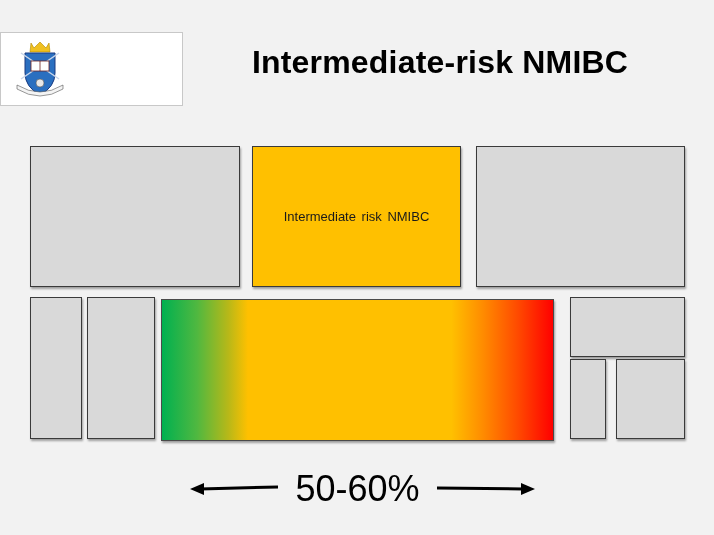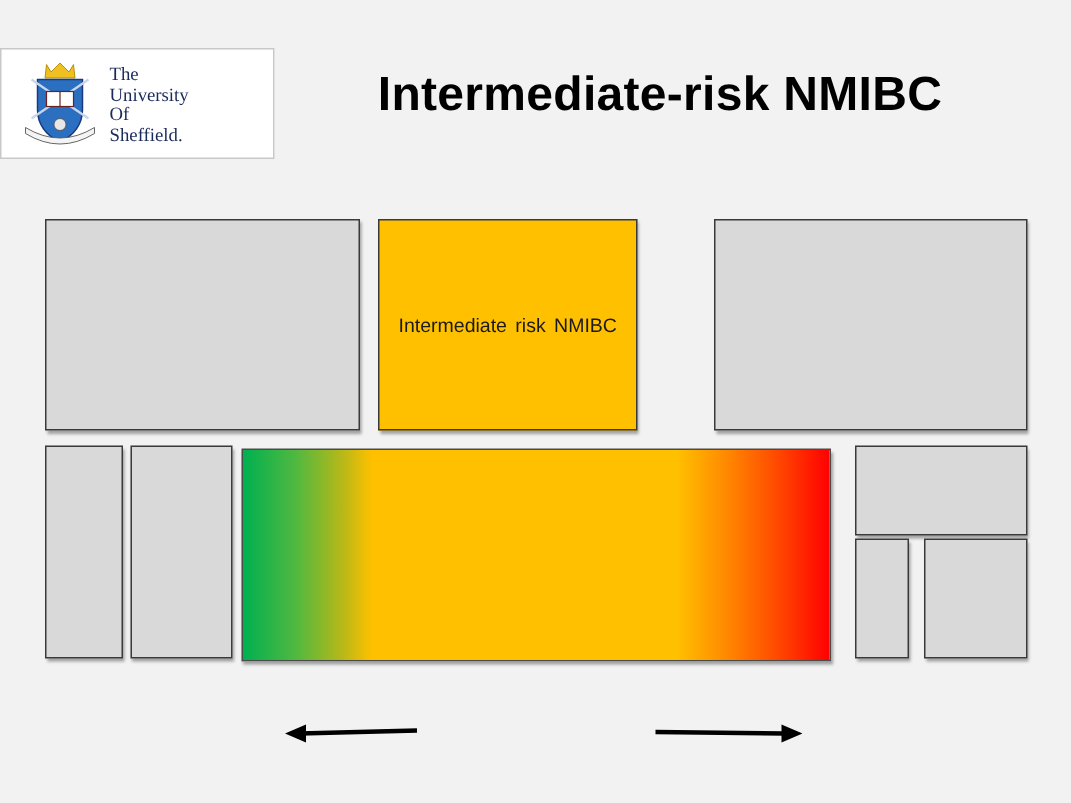--- a/index.html
+++ b/index.html
@@ -64,49 +64,44 @@
     <line x1="8" y1="14" x2="46" y2="40" stroke="#c9d6ea" stroke-width="1.5"></line>
     <line x1="46" y1="14" x2="8" y2="40" stroke="#c9d6ea" stroke-width="1.5"></line>
 
     <rect x="18" y="22" width="18" height="10" fill="#ffffff" stroke="#6a2020" stroke-width="0.8"></rect>
     <line x1="27" y1="22" x2="27" y2="32" stroke="#6a2020" stroke-width="0.8"></line>
 
     <circle cx="27" cy="44" r="4" fill="#e8e8e8" stroke="#555" stroke-width="0.6"></circle>
 
     <path d="M4 46 Q27 60 50 46 L50 50 Q27 64 4 50 Z" fill="#f4f4f4" stroke="#555" stroke-width="0.6"></path>
   </svg>
-  <div class="logo-text">
-    <span>The</span>
-    <span>University</span>
-    <span>Of</span>
-    <span>Sheffield.</span>
-  </div>
 </div>
 
 <div class="abs title">Intermediate-risk NMIBC</div>
 
 <div class="abs box" style="left:30px; top:146px; width:210px; height:141px;"></div>
-<div class="abs box-orange" style="left:252px; top:146px; width:173px; height:141px;">
+<div class="abs box-orange" style="left:252px; top:146px; width:209px; height:141px;">
   <span class="lbl">Intermediate  risk NMIBC</span>
 </div>
 <div class="abs box" style="left:476px; top:146px; width:209px; height:141px;"></div>
 
 <div class="abs box" style="left:30px; top:297px; width:52px; height:142px;"></div>
 <div class="abs box" style="left:87px; top:297px; width:68px; height:142px;"></div>
 <div class="abs gradient-bar" style="left:161px; top:299px; width:393px; height:142px;"></div>
 <div class="abs box" style="left:570px; top:297px; width:115px; height:60px;"></div>
 <div class="abs box" style="left:570px; top:359px; width:36px; height:80px;"></div>
 <div class="abs box" style="left:616px; top:359px; width:69px; height:80px;"></div>
 
 <div class="abs range-row">
   <span class="arrow">
     <svg width="90" height="16" viewBox="0 0 90 16">
       <line x1="10" y1="8" x2="88" y2="6" stroke="#000" stroke-width="3"></line>
       <polygon points="0,8 14,2 14,14" fill="#000"></polygon>
     </svg>
   </span>
+  <span class="range-label">50-60%</span>
   <span class="arrow">
     <svg width="100" height="16" viewBox="0 0 100 16">
       <line x1="2" y1="7" x2="88" y2="8" stroke="#000" stroke-width="3"></line>
       <polygon points="100,8 86,2 86,14" fill="#000"></polygon>
     </svg>
   </span>
 </div>
 
 </body></html>

